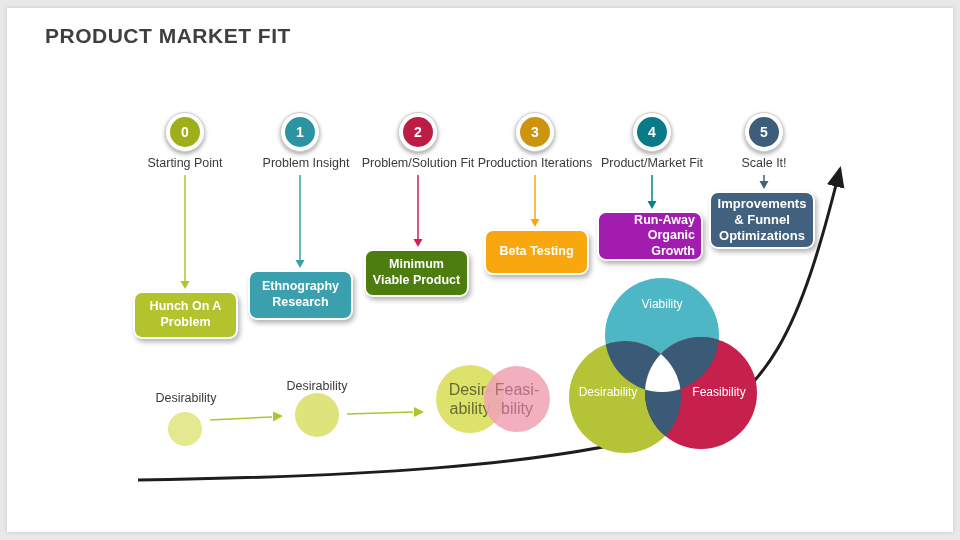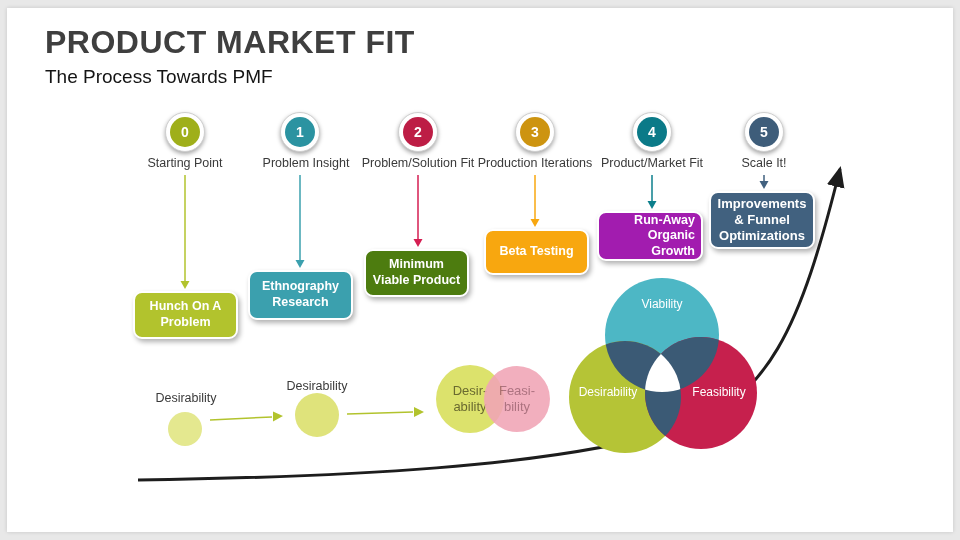--- a/index.html
+++ b/index.html
@@ -1,49 +1,48 @@
 <!DOCTYPE html>
 <html><head>
 <meta charset="utf-8">
 <style>
   html,body{margin:0;padding:0;}
   body{font-family:"Liberation Sans","DejaVu Sans",sans-serif;background:#e8e8e8;}
   #canvas{position:relative;width:960px;height:540px;background:#e8e8e8;overflow:hidden;}
   #slide{position:absolute;left:7px;top:8px;right:7px;bottom:8px;background:#ffffff;box-shadow:0 0 4px rgba(0,0,0,.15);}
 
-  .title{position:absolute;left:38px;top:16px;font-size:32px;font-weight:700;color:#3f3f3f;letter-spacing:.5px;}
+  .title{position:absolute;left:38px;top:16px;font-size:21px;font-weight:700;color:#3f3f3f;letter-spacing:.5px;}
   .subtitle{position:absolute;left:38px;top:58px;font-size:19px;color:#141414;}
 
   .badge{position:absolute;width:40px;height:40px;border-radius:50%;background:#fff;border:1px solid #cfcfcf;
          box-shadow:0 2px 4px rgba(0,0,0,.35);box-sizing:border-box;}
   .badge-inner{position:absolute;left:4px;top:4px;width:30px;height:30px;border-radius:50%;
          display:flex;align-items:center;justify-content:center;color:#fff;font-weight:700;font-size:14px;}
   .step-label{position:absolute;width:140px;top:148px;text-align:center;font-size:12.5px;color:#3a3a3a;}
 
   .pbox{position:absolute;border:2px solid #ffffff;border-radius:9px;box-shadow:2px 3px 5px rgba(0,0,0,.3);
         display:flex;align-items:center;justify-content:center;text-align:center;color:#ffffff;
         font-weight:700;font-size:12.5px;line-height:1.25;padding:2px 6px;box-sizing:border-box;z-index:2;}
 
   .gLabel{position:absolute;width:90px;text-align:center;font-size:12.5px;color:#3a3a3a;z-index:2;}
   .gCircle{position:absolute;border-radius:50%;z-index:2;}
   .pairCircle{position:absolute;border-radius:50%;display:flex;flex-direction:column;align-items:center;justify-content:center;
-        font-size:13px;line-height:1.2;text-align:center;}
+        font-size:16px;line-height:1.2;text-align:center;}
   .svgLayer{position:absolute;left:0;top:0;width:960px;height:540px;pointer-events:none;}
   #arrowLayer{z-index:1;}
   #vennLayer{z-index:3;}
   .vennText{font-size:12px;fill:#ffffff;}
 </style>
 </head>
 <body>
 
 <div id="canvas">
   <div id="slide">
 
     <div class="title">PRODUCT MARKET FIT</div>
-    <div class="subtitle">The Process Towards PMF</div>
 
     <svg id="arrowLayer" class="svgLayer" viewBox="0 0 960 540">
       <defs>
         <marker id="mArrow" markerWidth="10" markerHeight="8" refX="6" refY="3" orient="auto" markerUnits="strokeWidth">
           <path d="M0,0 L7,3 L0,6 Z" fill="#1d1d1d"></path>
         </marker>
       </defs>
 
       <path d="M131 472 C 340 469 540 459 665 423 C 762 395 794 318 833 161" fill="none" stroke="#1d1d1d" stroke-width="3" marker-end="url(#mArrow)"></path>
 

